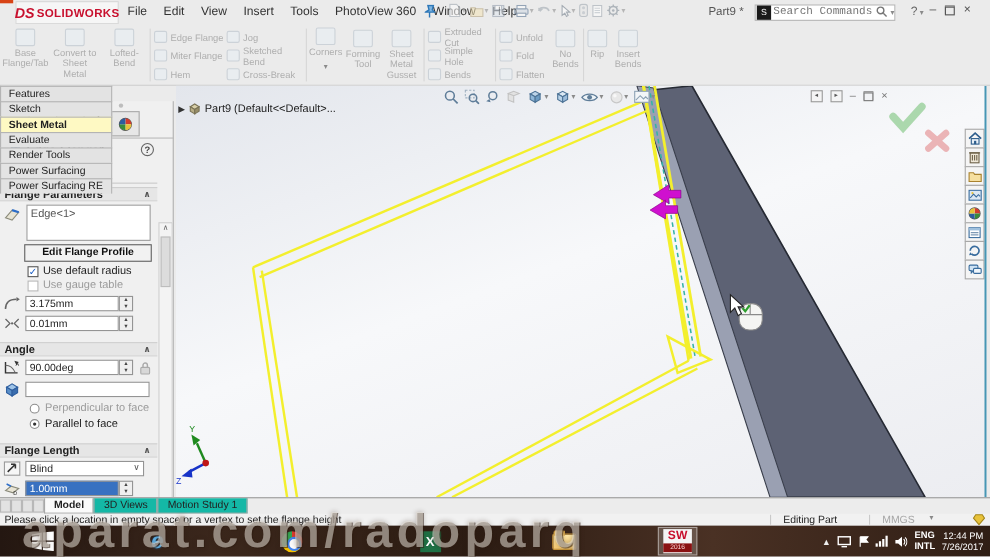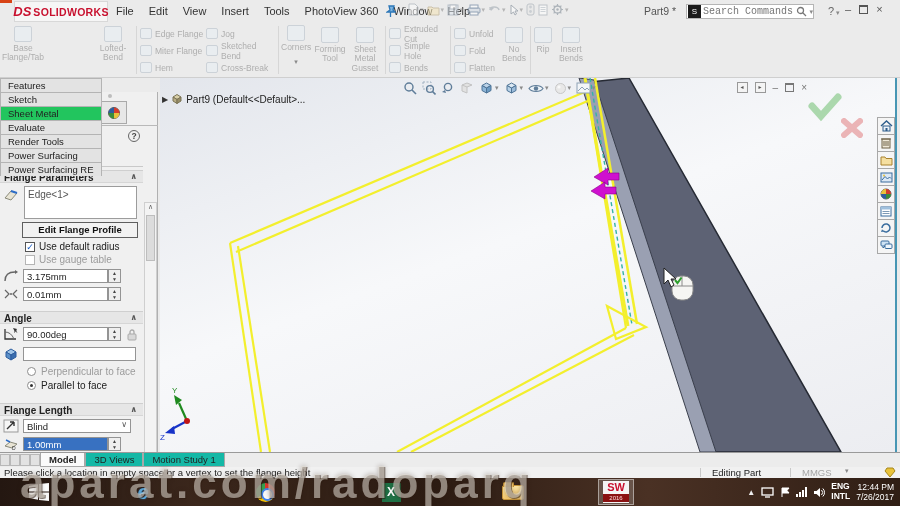--- a/index.html
+++ b/index.html
@@ -36,21 +36,21 @@
   .bigbtn .bic { margin:1px auto 2px; }
   .rcol { position:absolute; }
   .rrow { display:flex; align-items:center; gap:3px; height:17px; }
   .ric { display:inline-block; width:12px; height:11px; border:1px solid #ccd2d8; background:#e9edf0; border-radius:2px; flex:0 0 auto; }
   .bic { display:block; width:18px; height:16px; border:1px solid #ccd2d8; background:#e9edf0; border-radius:2px; }
   .stackbtn { position:absolute; top:3px; text-align:center; line-height:1.1; }
 
   
   .tabbar { position:absolute; left:0; top:78px; height:14px; display:flex; z-index:6;flex-direction:column; }
   .ctab { height:14px; padding:0 7px; font-size:9.5px; line-height:13px; background:#e3e3e3; border:1px solid #b4b4b4; border-bottom:none; color:#222; white-space:nowrap; }
-  .ctab.active { background:#22c55e; font-weight:400; }
+  .ctab.active { background:#fef9c3; font-weight:700; }
 
   
   .viewport { position:absolute; left:160px; top:78px; width:737px; height:374px; background:linear-gradient(160deg,#e3e6ec 0%,#f7f8fa 45%,#ecedf1 100%); overflow:hidden; }
   .vp-right-edge { position:absolute; right:0; top:0; width:2px; height:374px; background:#4796b4; z-index:9; }
   .scene { position:absolute; left:0; top:0; }
   .hud { position:absolute; left:243px; top:3px; display:flex; align-items:center; gap:5px; z-index:5; }
   .hud .hitem { display:flex; align-items:center; gap:1px; }
   .vp-ctrls { position:absolute; right:90px; top:4px; display:flex; align-items:center; gap:7px; z-index:5; color:#777; font-size:10px; }
   .navbox { width:11px; height:11px; border:1px solid #999; background:#f4f4f4; font-size:6px; line-height:9px; text-align:center; color:#555; }
   .vp-restore { position:relative; width:9px; height:9px; }
@@ -235,20 +235,21 @@
   <span class="help-q">?<span class="caret"> ▾</span></span>
   <div class="win-ctrls">
     <span>–</span>
     <span class="restore-glyph"></span>
     <span>×</span>
   </div>
 </div>
 
 <div class="ribbon">
   <div class="bigbtn" style="left:2px;width:42px;"><span class="bic"></span><span>Base Flange/Tab</span></div>
+  <div class="bigbtn" style="left:46px;width:44px;"><span class="bic"></span><span>Convert to Sheet Metal</span></div>
   <div class="bigbtn" style="left:92px;width:42px;"><span class="bic"></span><span>Lofted-Bend</span></div>
   <div class="rsep" style="left:136px;"></div>
   <div class="rcol" style="left:140px;top:3px;width:64px;">
     <div class="rrow">
         <span class="ric"></span>
         <span>Edge Flange</span>
       </div>
     <div class="rrow">
         <span class="ric"></span>
         <span>Miter Flange</span>

